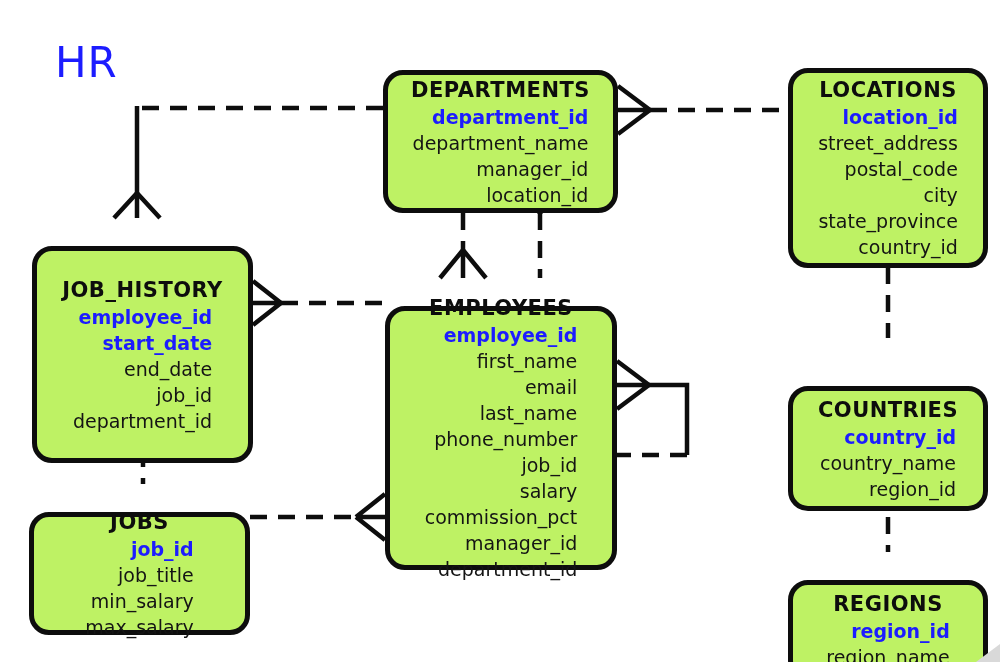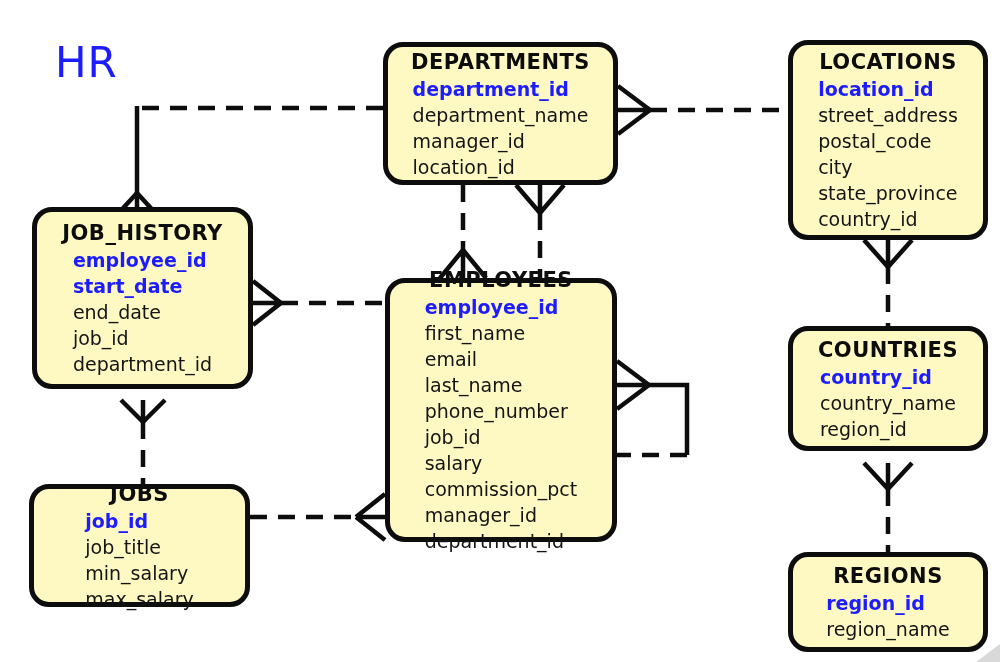--- a/index.html
+++ b/index.html
@@ -6,37 +6,38 @@
   .canvas {
     position:relative; width:1000px; height:662px; background:#ffffff;
     font-family:"DejaVu Sans","Liberation Sans",sans-serif; overflow:hidden;
   }
   .wires { position:absolute; left:0; top:0; z-index:1; }
   .wires path { stroke:var(--ink,#0d0d0d); stroke-width:4.5; fill:none; stroke-linecap:butt; }
   .wires path.dash { stroke-dasharray:17 11; }
 
   .entity {
     position:absolute; z-index:2; box-sizing:border-box;
-    background:#fef9c3; border:5px solid var(--ink,#0d0d0d); border-radius:20px;
+    background:#bef264; border:5px solid var(--ink,#0d0d0d); border-radius:20px;
     display:flex; flex-direction:column; align-items:center; justify-content:center;
-    text-align:left;
+    text-align:right;
+    margin-top:28px;
   }
   .entity-title {
     font-weight:bold; font-size:21px; line-height:28px; letter-spacing:0.5px;
     color:var(--ink,#0d0d0d); white-space:nowrap;
   }
   .field { font-size:19px; line-height:26px; color:#141414; white-space:nowrap; }
   .field.pk { color:var(--accent,#1c1cff); font-weight:bold; }
 
   #entity-departments { left:383px; top:42px;  width:235px; height:143px; }
   #entity-locations   { left:788px; top:40px;  width:200px; height:200px; }
-  #entity-job-history { left:32px;  top:207px; width:221px; height:182px; }
+  #entity-job-history { left:32px;  top:218px; width:221px; height:217px; }
   #entity-employees   { left:385px; top:278px; width:232px; height:264px; }
   #entity-jobs        { left:29px;  top:484px; width:221px; height:123px; }
-  #entity-countries   { left:788px; top:326px; width:200px; height:125px; }
+  #entity-countries   { left:788px; top:358px; width:200px; height:125px; }
   #entity-regions     { left:788px; top:552px; width:200px; height:100px; }
 
   .schema-label {
     position:absolute; left:55px; top:38px; z-index:2;
     font-size:42px; font-weight:normal; letter-spacing:1px; color:var(--accent,#1c1cff);
   }
   .corner-grip {
     position:absolute; right:0; bottom:0; width:24px; height:18px; z-index:3;
     background:#d9d9d9; clip-path:polygon(100% 0, 100% 100%, 0 100%);
   }

